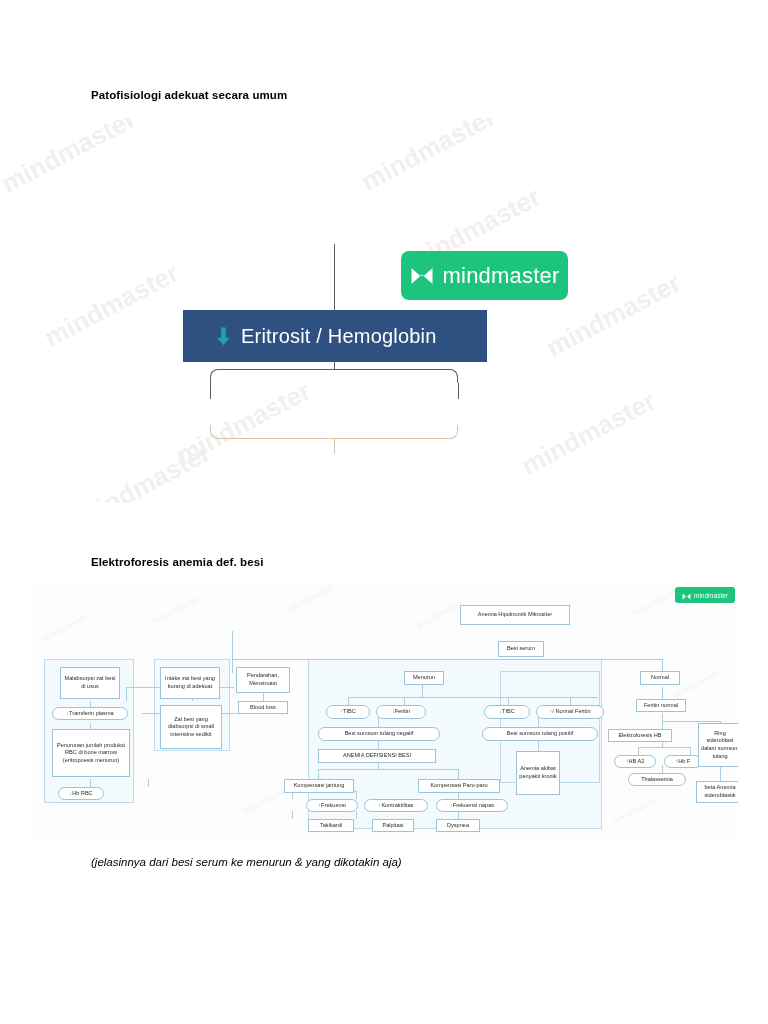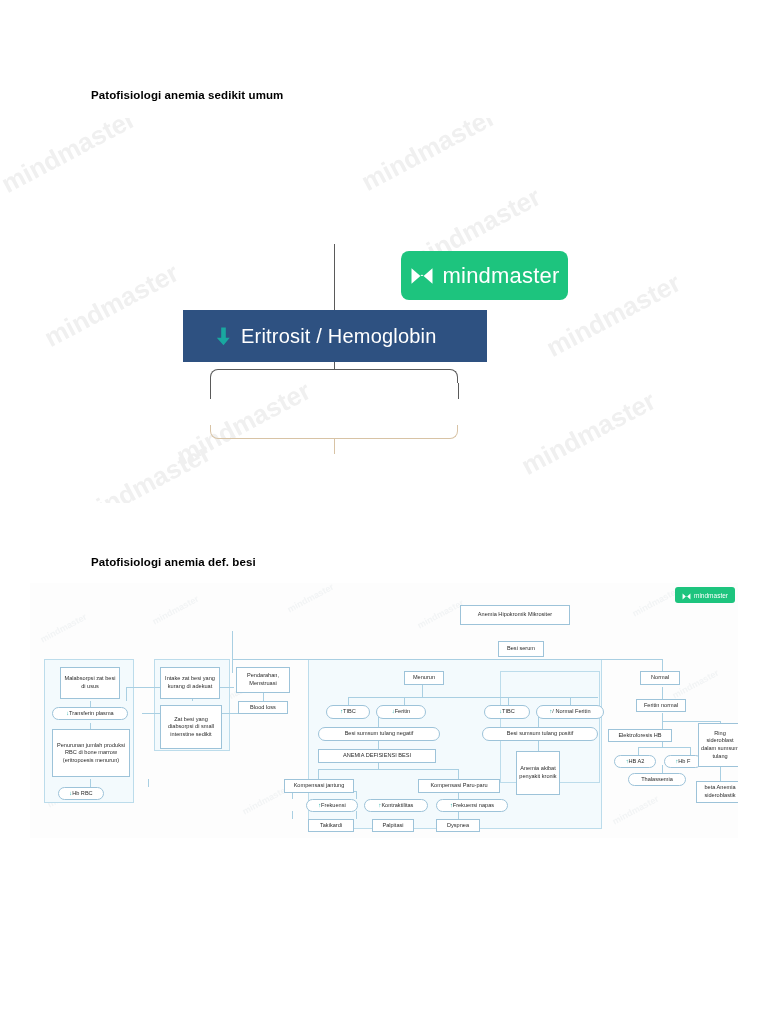--- a/index.html
+++ b/index.html
@@ -150,21 +150,21 @@
     border-radius: 3px;
     display:flex; align-items:center; justify-content:center; gap:3px;
   }
   #mm-badge-2 .mm-text { color:#fff; font-size: 6.5px; }
 </style>
 </head>
 <body>
 
 <div class="page">
 
-  <div class="heading" id="heading-1">Patofisiologi anemia sedikit umum</div>
+  <div class="heading" id="heading-1">Patofisiologi adekuat secara umum</div>
 
   <div id="diagram1">
 
     <div class="wm" style="left:-5px;  top:18px;">mindmaster</div>
     <div class="wm" style="left:355px; top:16px;">mindmaster</div>
     <div class="wm" style="left:400px; top:96px;">mindmaster</div>
     <div class="wm" style="left:38px;  top:172px;">mindmaster</div>
     <div class="wm" style="left:540px; top:182px;">mindmaster</div>
     <div class="wm" style="left:170px; top:290px;">mindmaster</div>
     <div class="wm" style="left:515px; top:300px;">mindmaster</div>
@@ -196,21 +196,21 @@
         <svg class="arrow-down" width="15" height="19" viewBox="0 0 15 19" aria-hidden="true">
           <path d="M5.2 0.5 h4.6 v10.2 h3.9 L7.5 18.3 L0.8 10.7 h4.4 Z" fill="#19A8A0"></path>
         </svg>
       </span>
       <span class="lbl">Eritrosit / Hemoglobin</span>
     </div>
 
 
   </div>
 
-  <div class="heading" id="heading-2">Patofisiologi anemia def. besi</div>
+  <div class="heading" id="heading-2">Elektroforesis anemia def. besi</div>
 
   <div id="diagram2">
 
     <div class="wm small" style="left:8px;   top:40px;">mindmaster</div>
     <div class="wm small" style="left:120px; top:22px;">mindmaster</div>
     <div class="wm small" style="left:255px; top:10px;">mindmaster</div>
     <div class="wm small" style="left:385px; top:26px;">mindmaster</div>
     <div class="wm small" style="left:600px; top:14px;">mindmaster</div>
     <div class="wm small" style="left:40px;  top:118px;">mindmaster</div>
     <div class="wm small" style="left:175px; top:108px;">mindmaster</div>
@@ -413,14 +413,15 @@
     </div>
 
     <div class="b" style="left:206px; top:84px; width:54px; height:26px;">
       <span>Pendarahan, Menstruasi</span>
     </div>
     <div class="b" style="left:208px; top:118px; width:50px; height:13px;">
       <span>Blood loss</span>
     </div>
   </div>
 
+  <div class="caption">(jelasinnya dari besi serum ke menurun &amp; yang dikotakin aja)</div>
 
 </div>
 
 </body></html>

